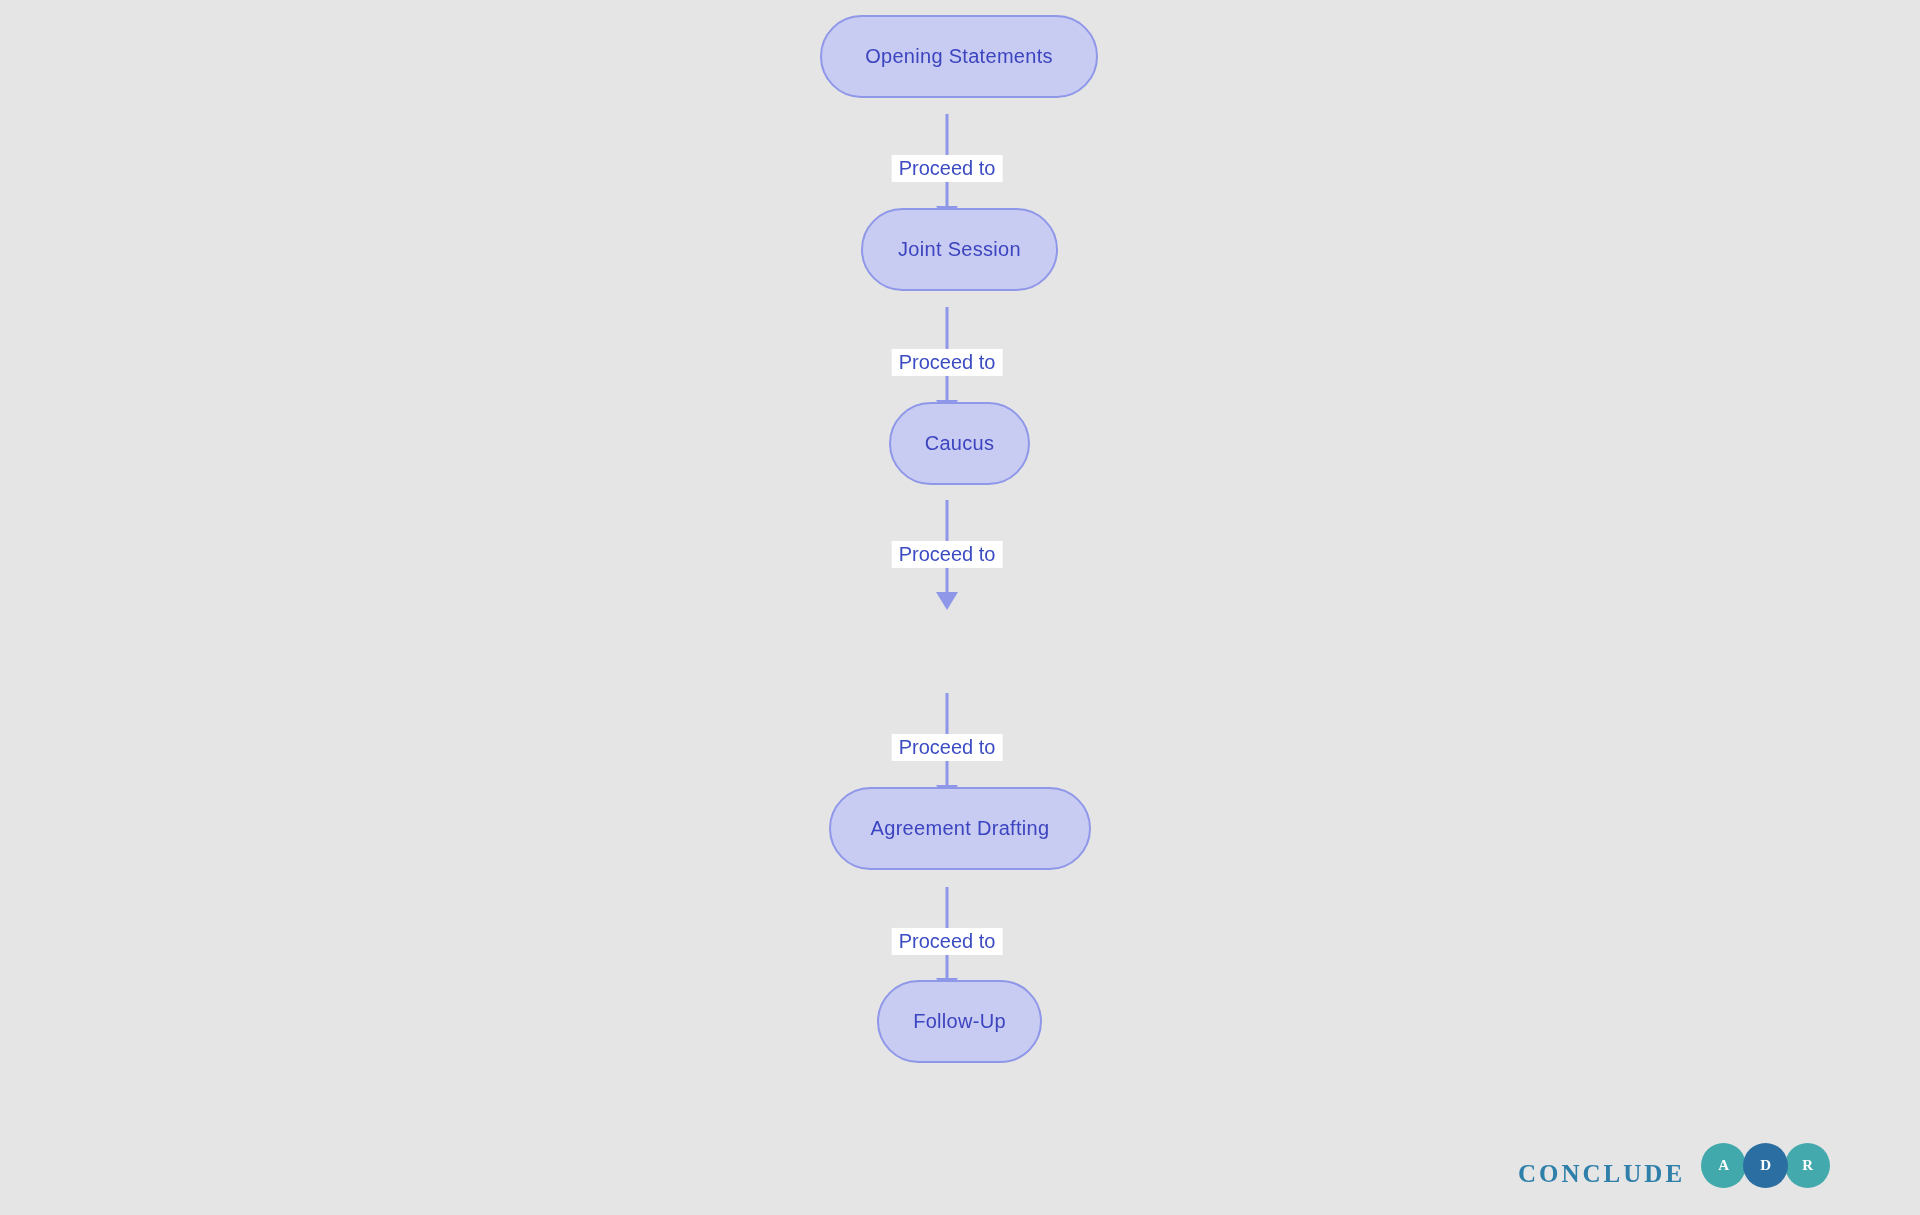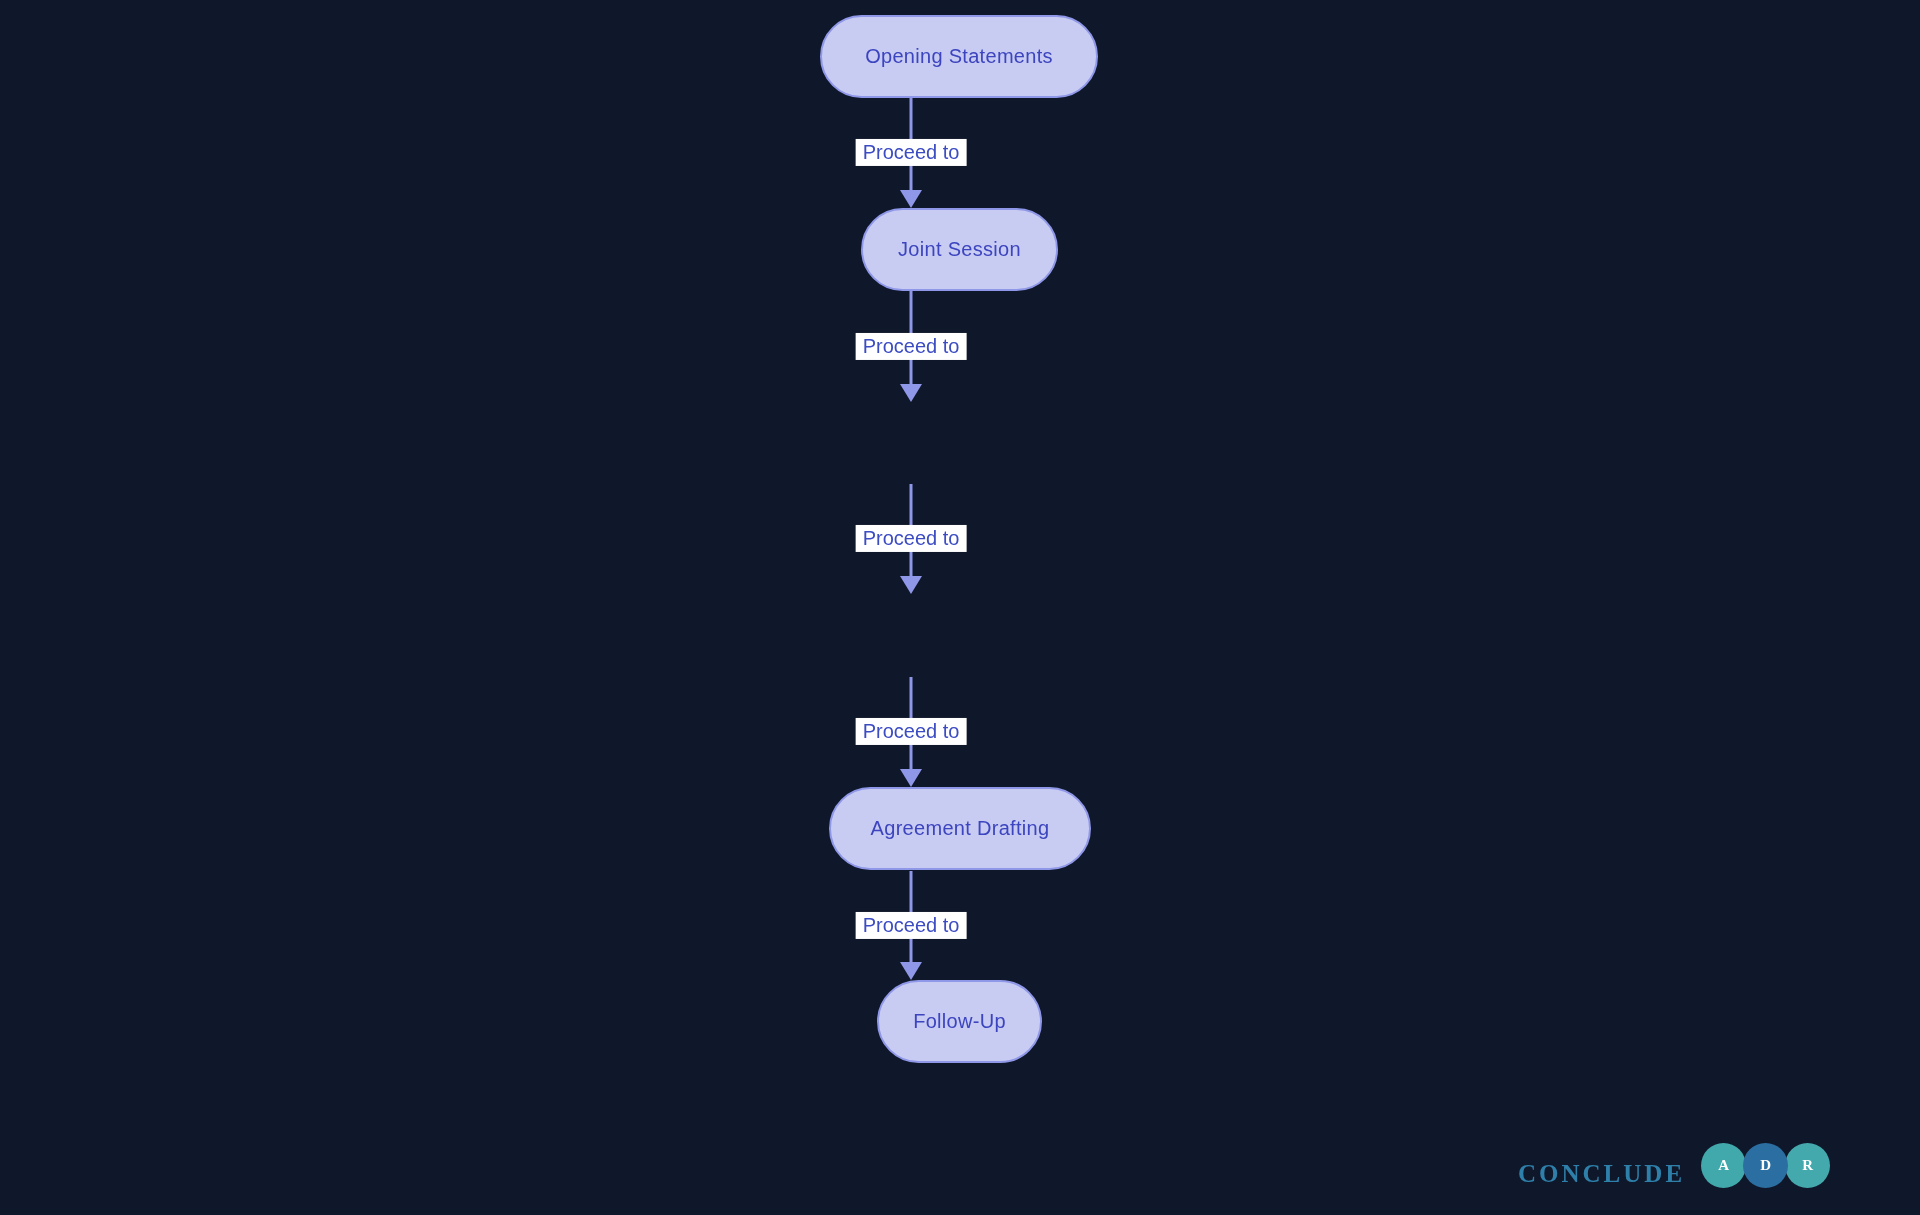--- a/index.html
+++ b/index.html
@@ -8,21 +8,21 @@
     background: #ffffff;
     width: 1920px;
     height: 1215px;
     overflow: hidden;
     font-family: "Liberation Sans", sans-serif;
   }
   .canvas {
     position: relative;
     width: 1920px;
     height: 1215px;
-    background: #0f172a;
+    background: #e5e5e5;
   }
   
   .node {
     position: absolute;
     height: 83px;
     background: #c8ccf3;
     border: 2px solid #8f97e8;
     border-radius: 42px;
     display: flex;
     align-items: center;
@@ -37,22 +37,23 @@
   }
   .n1 { left: 820px; top: 15px;  width: 278px; }
   .n2 { left: 861px; top: 208px; width: 197px; }
   .n3 { left: 889px; top: 402px; width: 141px; }
   .n4 { left: 868px; top: 594px; width: 184px; }
   .n5 { left: 829px; top: 787px; width: 262px; }
   .n6 { left: 877px; top: 980px; width: 165px; text-align: center; }
   
   .connector {
     position: absolute;
-    left: 900px;
+    left: 936px;
     width: 22px;
+    margin-top: 16px;
   }
   .c1 { top: 98px;  height: 110px; }
   .c2 { top: 291px; height: 111px; }
   .c3 { top: 484px; height: 110px; }
   .c4 { top: 677px; height: 110px; }
   .c5 { top: 871px; height: 109px; }
   .connector .line {
     position: absolute;
     left: 50%;
     transform: translateX(-50%);
@@ -141,20 +142,23 @@
   <div class="node n2">
     <span class="node-label">Joint Session</span>
   </div>
 
   <div class="connector c2">
     <div class="line"></div>
     <div class="arrowhead"></div>
     <div class="edge-label">Proceed to</div>
   </div>
 
+  <div class="node n3">
+    <span class="node-label">Caucus</span>
+  </div>
 
   <div class="connector c3">
     <div class="line"></div>
     <div class="arrowhead"></div>
     <div class="edge-label">Proceed to</div>
   </div>
 
 
   <div class="connector c4">
     <div class="line"></div>

